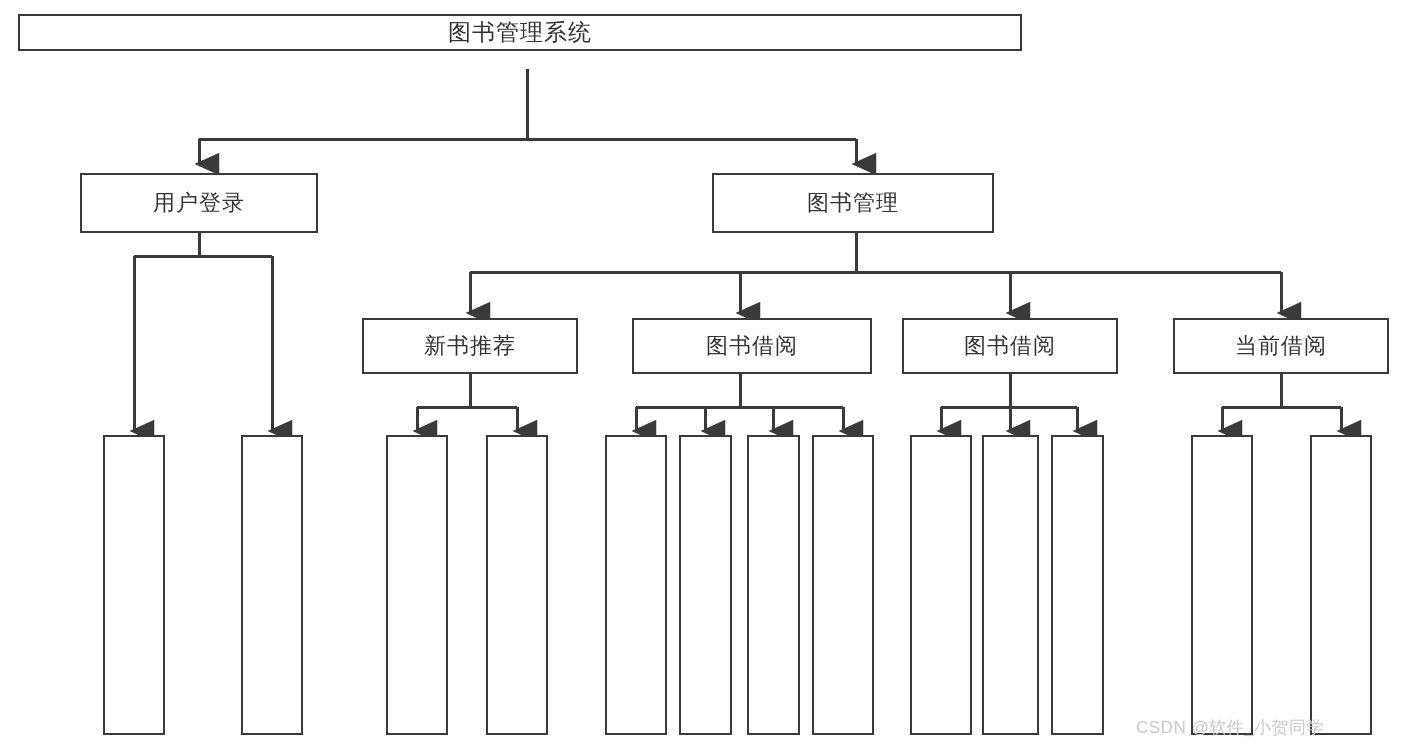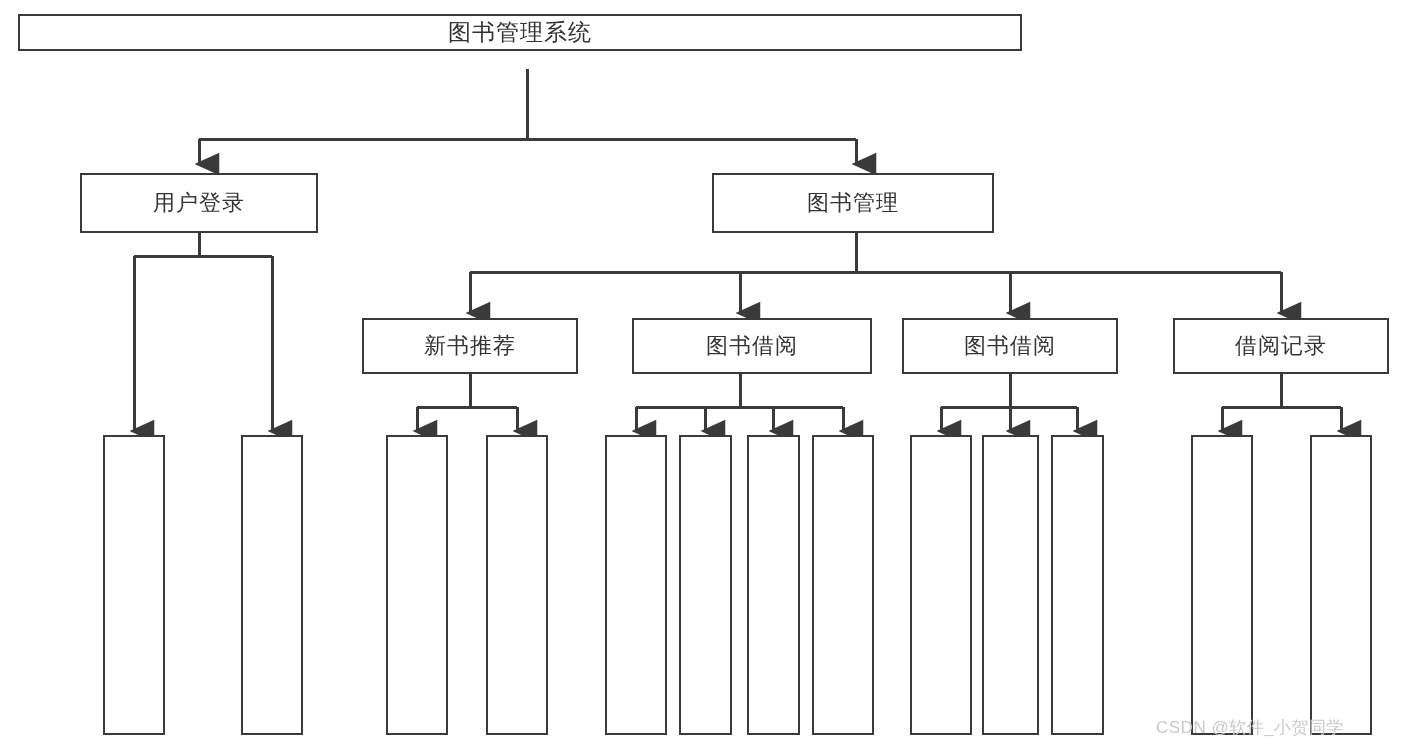--- a/index.html
+++ b/index.html
@@ -122,21 +122,21 @@
 
   <div class="node h-node" style="left:632px;top:318px;width:240px;height:56px;">
     <span class="lbl">图书借阅</span>
   </div>
 
   <div class="node h-node" style="left:902px;top:318px;width:216px;height:56px;">
     <span class="lbl">图书借阅</span>
   </div>
 
   <div class="node h-node" style="left:1173px;top:318px;width:216px;height:56px;">
-    <span class="lbl">借阅记录</span>
+    <span class="lbl">当前借阅</span>
   </div>
 
   <div class="node v-node" style="left:103px;top:435px;width:62px;height:300px;">
     <span class="lbl">用户登录</span>
   </div>
 
   <div class="node v-node" style="left:241px;top:435px;width:62px;height:300px;">
     <span class="lbl">注销登录</span>
   </div>
 
@@ -177,15 +177,15 @@
   </div>
 
   <div class="node v-node" style="left:1191px;top:435px;width:62px;height:300px;">
     <span class="lbl">新增借阅记录</span>
   </div>
 
   <div class="node v-node" style="left:1310px;top:435px;width:62px;height:300px;">
     <span class="lbl">查询借阅记录</span>
   </div>
 
-  <div class="watermark" style="left:1136px;top:716px;margin-left:20px;">CSDN @软件_小贺同学</div>
+  <div class="watermark" style="left:1136px;top:716px;">CSDN @软件_小贺同学</div>
 
 </div>
 
 </body></html>

